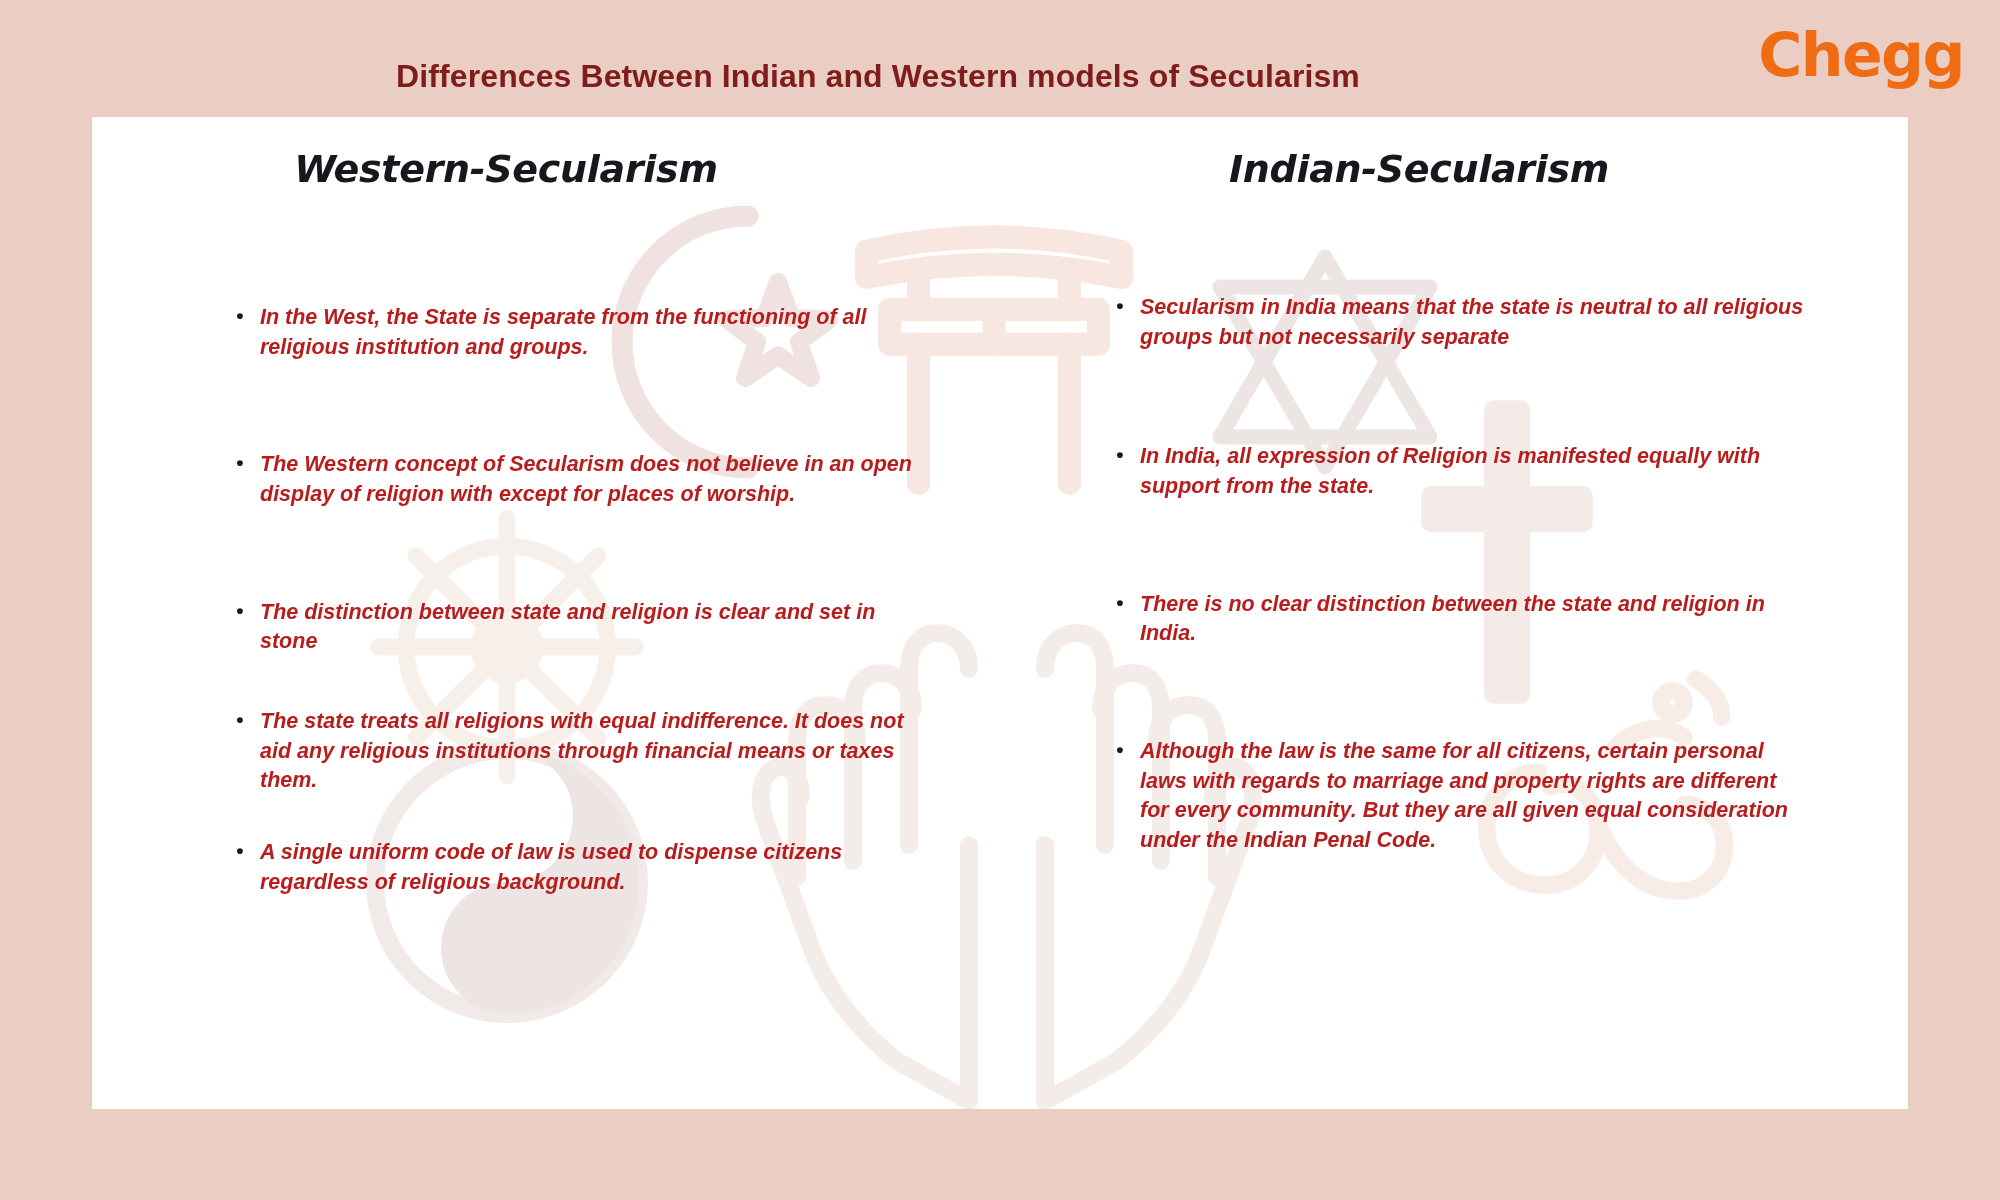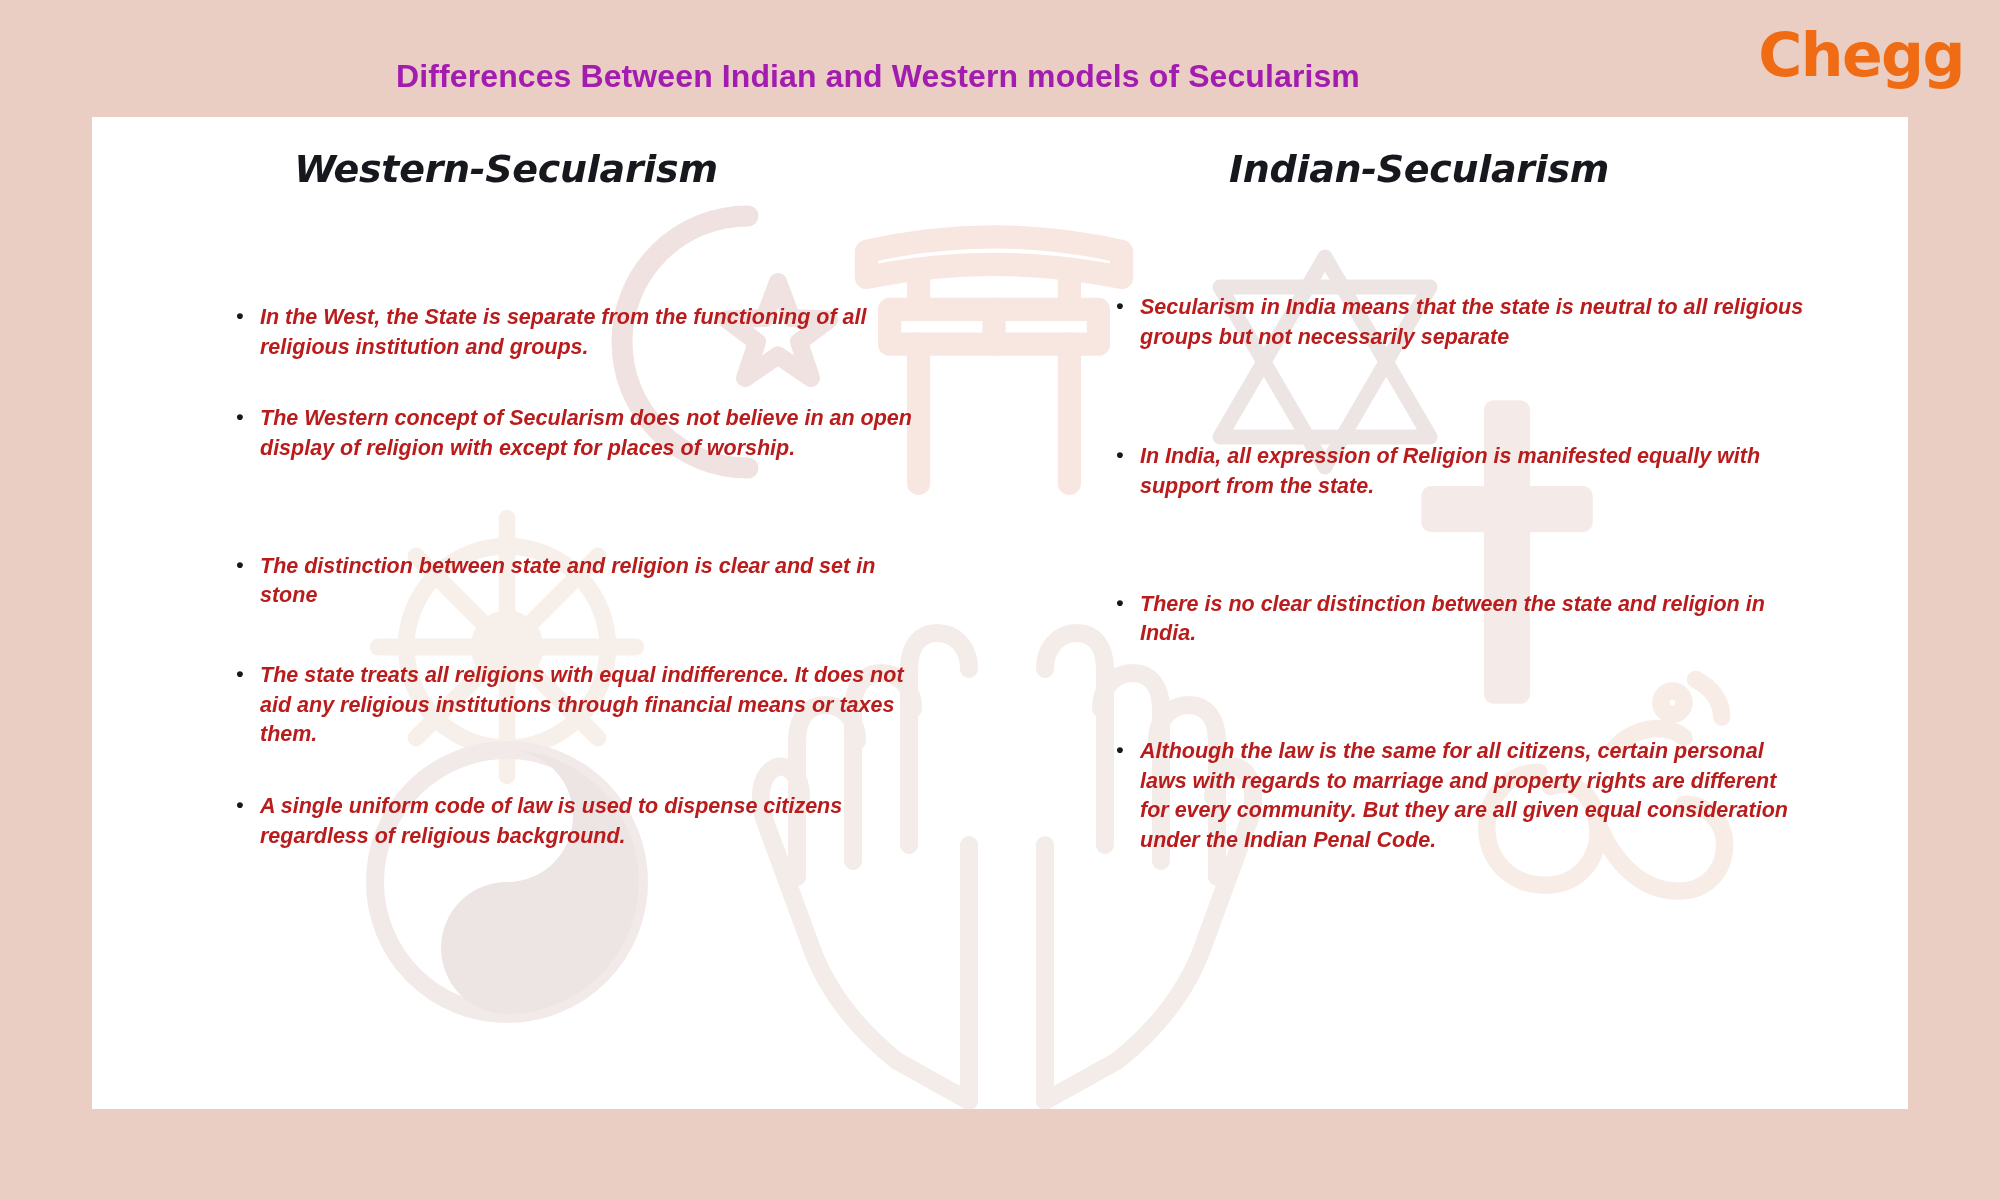--- a/index.html
+++ b/index.html
@@ -32,21 +32,21 @@
   }
 
   .page-title {
     position: absolute;
     top: 58px;
     left: 0;
     width: 1756px;
     text-align: center;
     font-size: 32px;
     font-weight: bold;
-    color: #a21caf;
+    color: #7f1d1d;
     letter-spacing: 0.1px;
   }
 
   .brand-logo {
     position: absolute;
     top: 20px;
     right: 36px;
     font-size: 60px;
     font-weight: bold;
     color: #ef6c14;
@@ -125,21 +125,21 @@
     left: 6px;
     top: -1px;
     font-size: 21px;
     line-height: 1.38;
     color: #16181d;
   }
 
   
   .col-left ul.bullets { margin: 0 0 0 138px; width: 690px; }
   .col-left li:nth-child(1) { margin-top: 112px; }
-  .col-left li:nth-child(2) { margin-top: 42px; }
+  .col-left li:nth-child(2) { margin-top: 88px; }
   .col-left li:nth-child(3) { margin-top: 88px; }
   .col-left li:nth-child(4) { margin-top: 50px; }
   .col-left li:nth-child(5) { margin-top: 42px; }
 
   
   .col-right ul.bullets { margin: 0 0 0 110px; width: 700px; }
   .col-right li:nth-child(1) { margin-top: 102px; }
   .col-right li:nth-child(2) { margin-top: 90px; }
   .col-right li:nth-child(3) { margin-top: 88px; }
   .col-right li:nth-child(4) { margin-top: 88px; }

